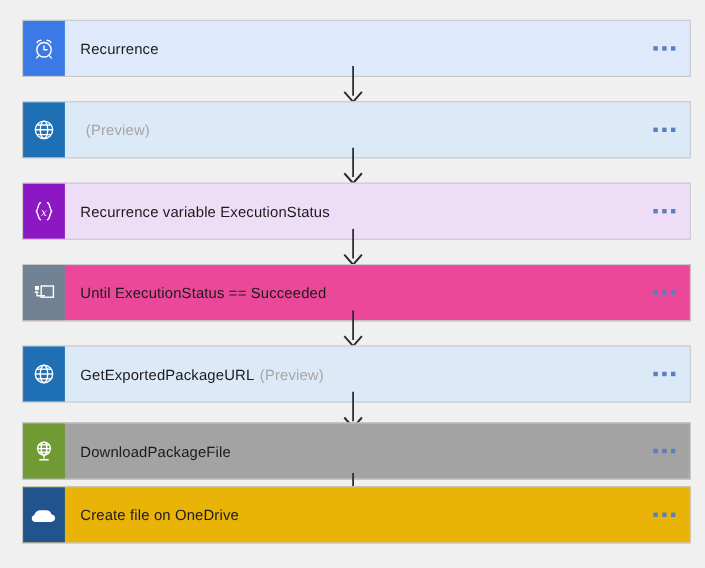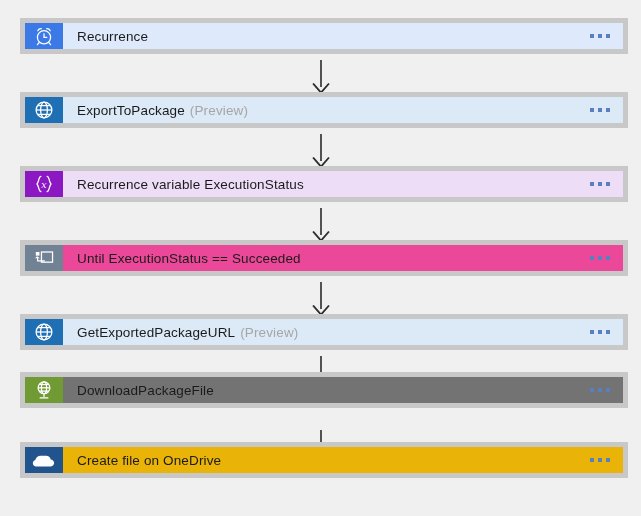--- a/index.html
+++ b/index.html
@@ -19,23 +19,23 @@
     position: absolute;
     left: 0;
     top: 0;
     width: 641px;
     height: 516px;
   }
   .flow-node {
     position: absolute;
     left: 20px;
     width: 608px;
-    height: 36px;
+    height: 52px;
     box-sizing: border-box;
-    border: 5px solid #000000;
+    border: 1px solid #000000;
     display: flex;
     align-items: stretch;
     cursor: pointer;
   }
   .node-icon-tile {
     width: 38px;
     min-width: 38px;
     display: flex;
     align-items: center;
     justify-content: center;
@@ -117,21 +117,20 @@
       <div class="node-icon-tile" style="background: rgb(31, 111, 181);">
         <svg width="22" height="22" viewBox="0 0 24 24">
           <circle cx="12" cy="12" r="8.6" stroke="#ffffff" fill="none" stroke-width="1.4"></circle>
           <ellipse cx="12" cy="12" rx="3.7" ry="8.6" stroke="#ffffff" fill="none" stroke-width="1.4"></ellipse>
           <path d="M3.4 12 H20.6" stroke="#ffffff" fill="none" stroke-width="1.4"></path>
           <path d="M4.9 7.2 H19.1" stroke="#ffffff" fill="none" stroke-width="1.4"></path>
           <path d="M4.9 16.8 H19.1" stroke="#ffffff" fill="none" stroke-width="1.4"></path>
         </svg>
       </div>
       <div class="node-title">
-        <span>ExportToPackage</span>
         <span class="preview-tag">(Preview)</span>
       </div>
       <div class="node-menu" title="...">
         <i style="background: rgb(90, 127, 190);"></i>
         <i style="background: rgb(90, 127, 190);"></i>
         <i style="background: rgb(90, 127, 190);"></i>
       </div>
     </div>
     <div class="connector" style="top: 134px;">
       <svg width="26" height="34" viewBox="0 0 26 34">
@@ -205,21 +204,21 @@
         <i style="background: rgb(90, 127, 190);"></i>
         <i style="background: rgb(90, 127, 190);"></i>
       </div>
     </div>
     <div class="connector" style="top: 356px;">
       <svg width="26" height="34" viewBox="0 0 26 34">
         <path d="M13 0 V27" stroke="#2b2b2b" stroke-width="1.6" fill="none"></path>
         <path d="M5.6 24.2 L13 32.6 L20.4 24.2" stroke="#2b2b2b" stroke-width="1.8" fill="none" stroke-linecap="square"></path>
       </svg>
     </div>
-    <div class="flow-node" style="top: 372px; background: #737373; border-color: rgb(200, 200, 200);">
+    <div class="flow-node" style="top: 384px; background: #a3a3a3; border-color: rgb(200, 200, 200);">
       <div class="node-icon-tile" style="background: rgb(112, 154, 51);">
         <svg width="22" height="22" viewBox="0 0 24 24">
           <circle cx="12" cy="9.6" r="6.4" stroke="#ffffff" fill="none" stroke-width="1.4"></circle>
           <ellipse cx="12" cy="9.6" rx="2.8" ry="6.4" stroke="#ffffff" fill="none" stroke-width="1.4"></ellipse>
           <path d="M5.6 9.6 H18.4" stroke="#ffffff" fill="none" stroke-width="1.4"></path>
           <path d="M6.8 6.0 H17.2" stroke="#ffffff" fill="none" stroke-width="1.4"></path>
           <path d="M6.8 13.2 H17.2" stroke="#ffffff" fill="none" stroke-width="1.4"></path>
           <path d="M12 16.0 V19.0" stroke="#ffffff" fill="none" stroke-width="1.4" stroke-linecap="round"></path>
           <path d="M7.8 20.6 H16.2" stroke="#ffffff" fill="none" stroke-width="1.4" stroke-linecap="round"></path>
         </svg>

